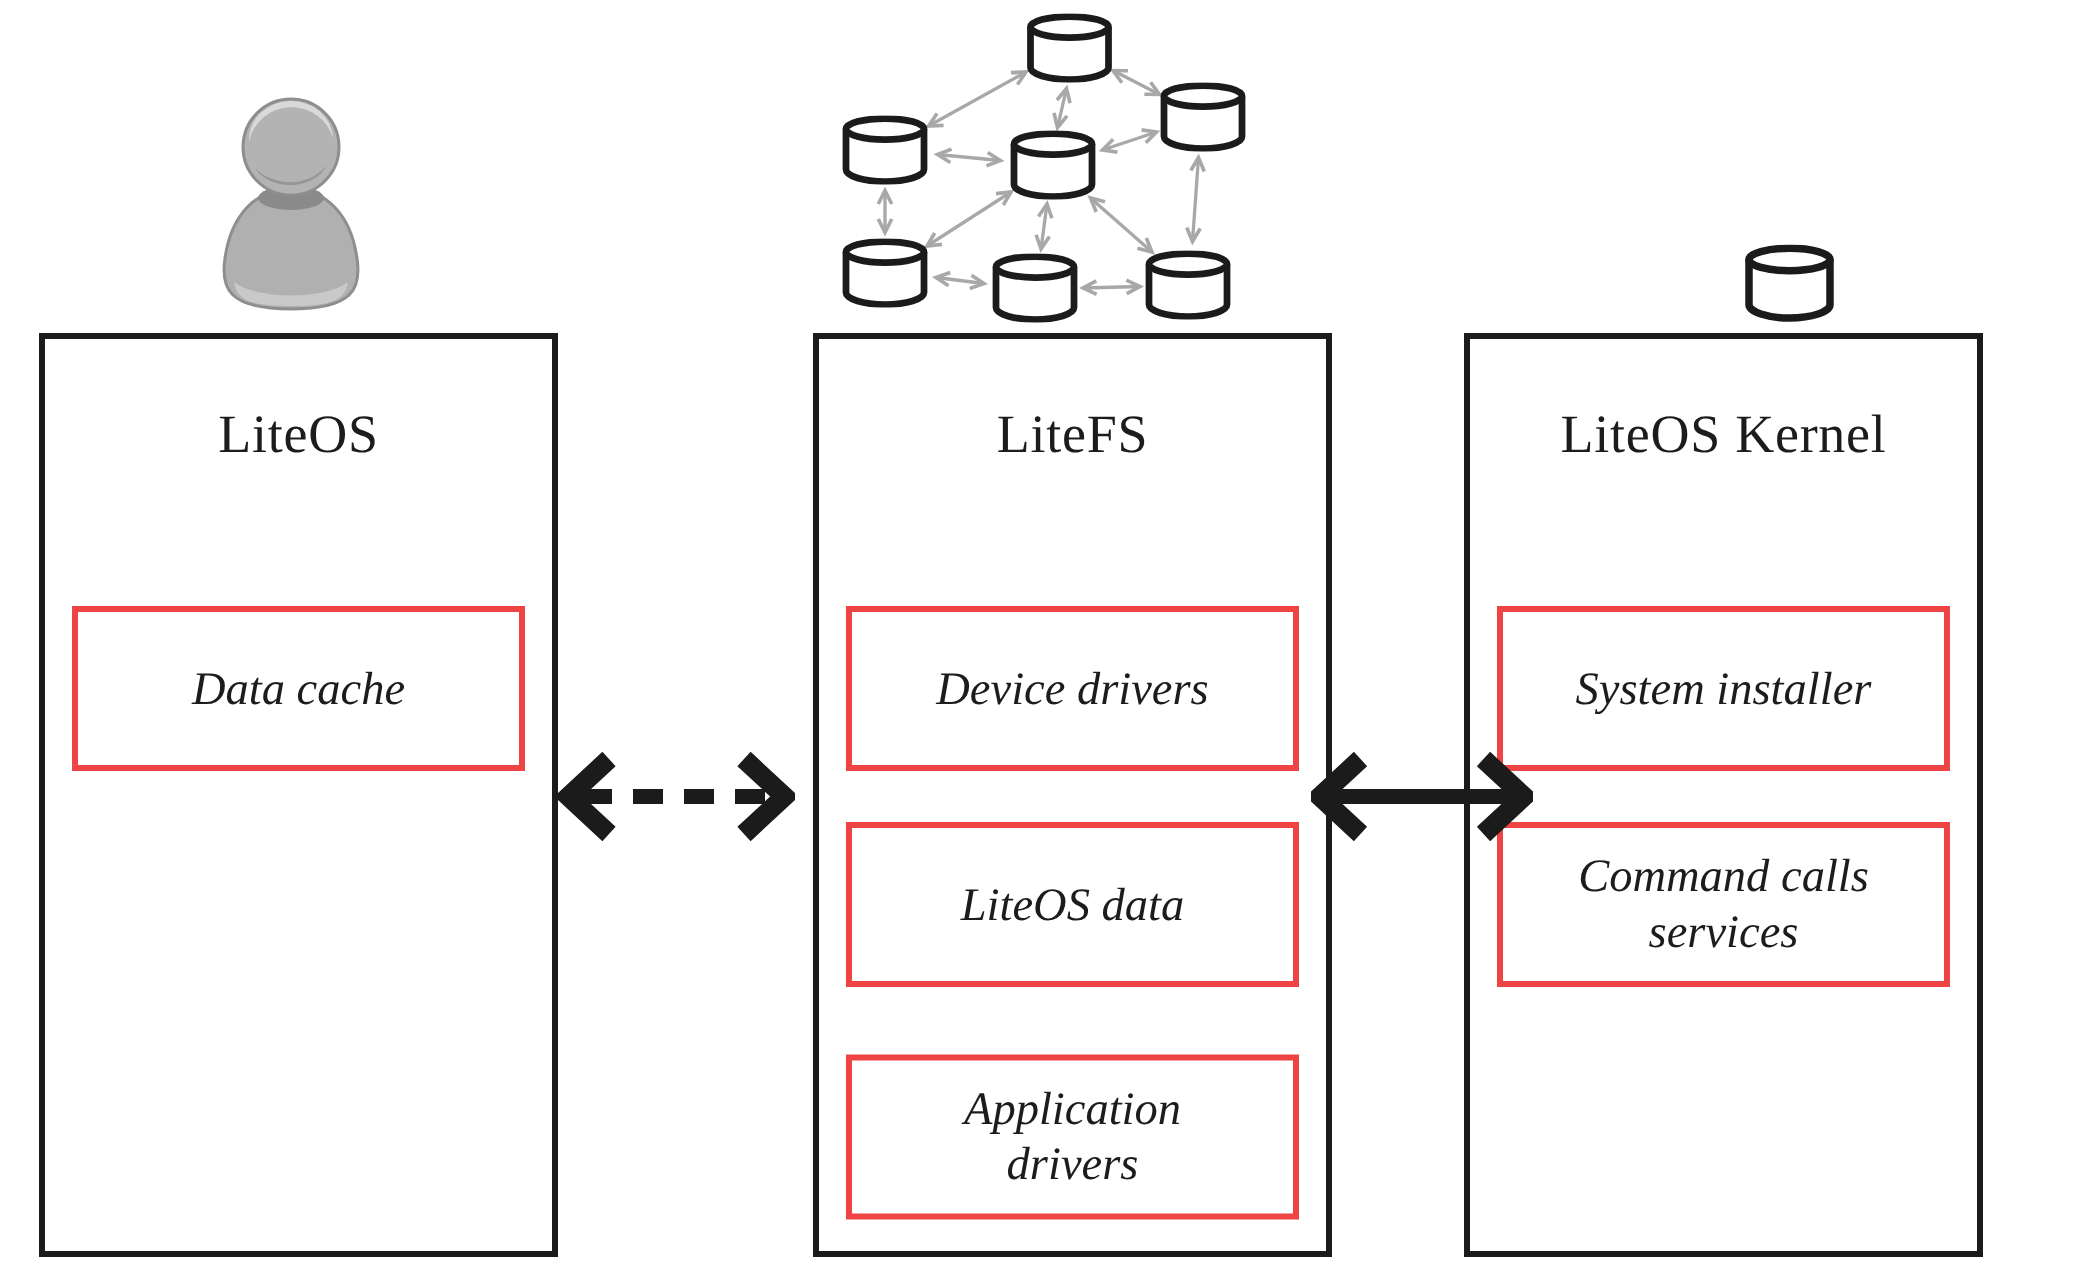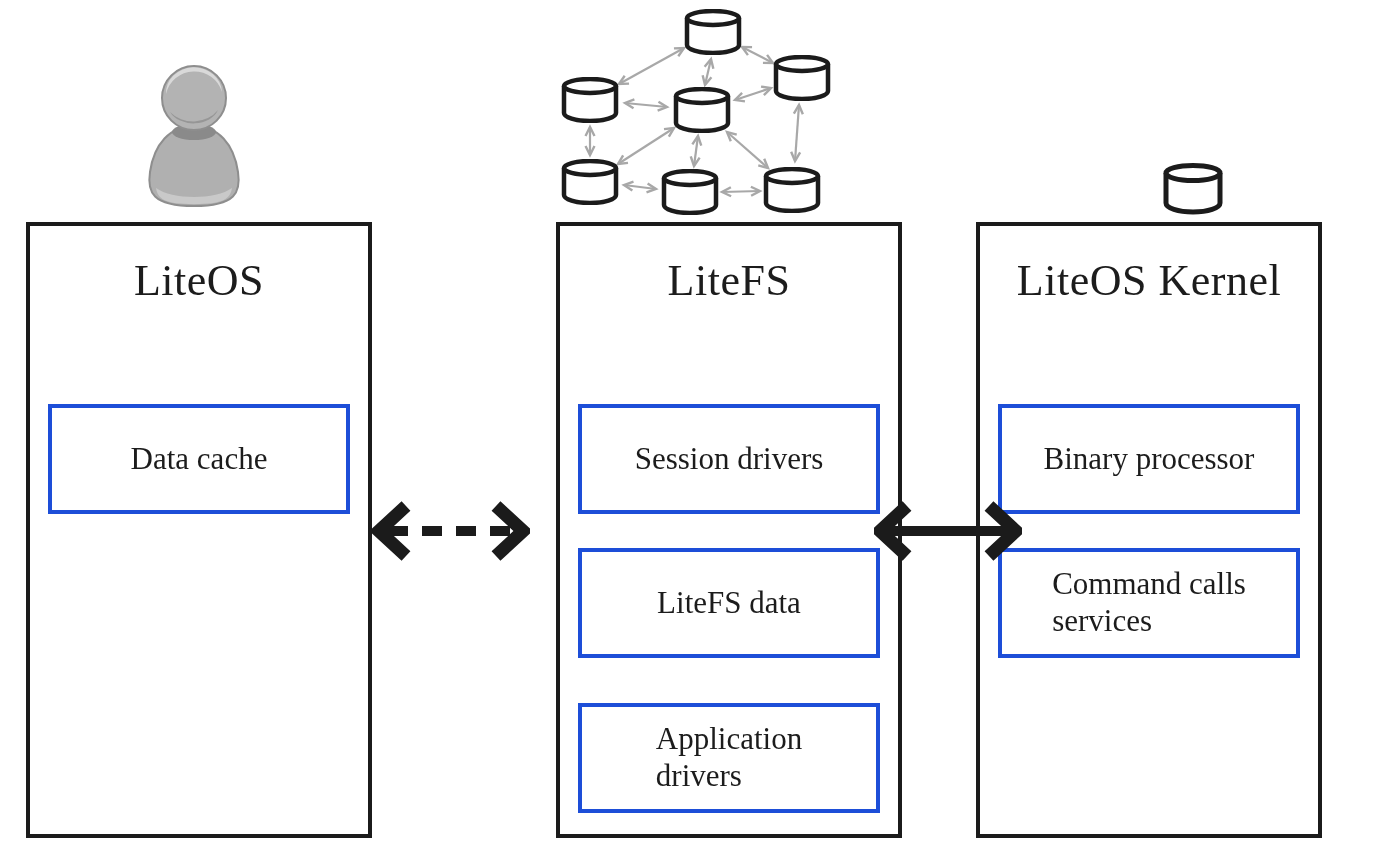--- a/index.html
+++ b/index.html
@@ -5,29 +5,29 @@
   html,body{margin:0;padding:0;background:#ffffff;}
   #stage{
     position:relative;width:1384px;height:850px;background:#ffffff;overflow:hidden;
     font-family:"Liberation Serif","DejaVu Serif",serif;color:#1c1c1c;
   }
   .panel{
     position:absolute;top:222px;width:346px;height:616px;
     border:4px solid #1b1b1b;background:#ffffff;box-sizing:border-box;
   }
   .panel-title{
-    margin:3px;padding-top:26px;text-align:center;
-    font-size:44px;font-weight:normal;letter-spacing:.5px;
+    margin:16px;padding-top:26px;text-align:center;
+    font-size:36px;font-weight:normal;letter-spacing:.5px;
   }
   .items{position:absolute;top:178px;left:18px;width:302px;}
   .item{
     box-sizing:border-box;width:302px;height:110px;
-    border:4px solid #1d4ed8;background:#ffffff;
+    border:4px solid #ef4444;background:#ffffff;
     display:flex;align-items:center;justify-content:center;
-    text-align:left;font-size:31px;line-height:1.18;white-space:pre-line;
+    text-align:center;font-size:31px;line-height:1.18;white-space:pre-line;font-style:italic;
   }
   .item + .item{margin-top:34px;}
   .item:nth-child(3){margin-top:45px;}
   .abs{position:absolute;}
   svg{display:block;}
 </style>
 </head>
 <body>
 
 <div id="stage">
@@ -81,34 +81,34 @@
     <ellipse cx="31" cy="10" rx="27" ry="7.5" fill="#ffffff" stroke="#1b1b1b" stroke-width="5"></ellipse>
   </svg>
 
   <section class="panel" style="left:26px">
     <h2 class="panel-title">LiteOS</h2>
     <div class="items">
       <div class="item">Data cache</div>
     </div>
   </section>
 
-  <section class="panel" style="left:556px">
+  <section class="panel" style="left:542px">
     <h2 class="panel-title">LiteFS</h2>
     <div class="items">
-      <div class="item">Session drivers</div>
-      <div class="item">LiteFS data</div>
+      <div class="item">Device drivers</div>
+      <div class="item">LiteOS data</div>
       <div class="item">Application
 drivers</div>
     </div>
   </section>
 
   <section class="panel" style="left:976px">
     <h2 class="panel-title">LiteOS Kernel</h2>
     <div class="items">
-      <div class="item">Binary processor</div>
+      <div class="item">System installer</div>
       <div class="item">Command calls
 services</div>
     </div>
   </section>
 
   <svg class="abs" style="left:372px;top:499px" width="158" height="64" viewBox="0 0 158 64" aria-hidden="true">
     <g stroke="#1b1b1b" fill="none" stroke-linejoin="miter">
       <polyline points="34,7 7,32 34,57" stroke-width="13"></polyline>
       <polyline points="124,7 151,32 124,57" stroke-width="13"></polyline>
       <line x1="16" y1="32" x2="142" y2="32" stroke-width="10" stroke-dasharray="20 14"></line>

